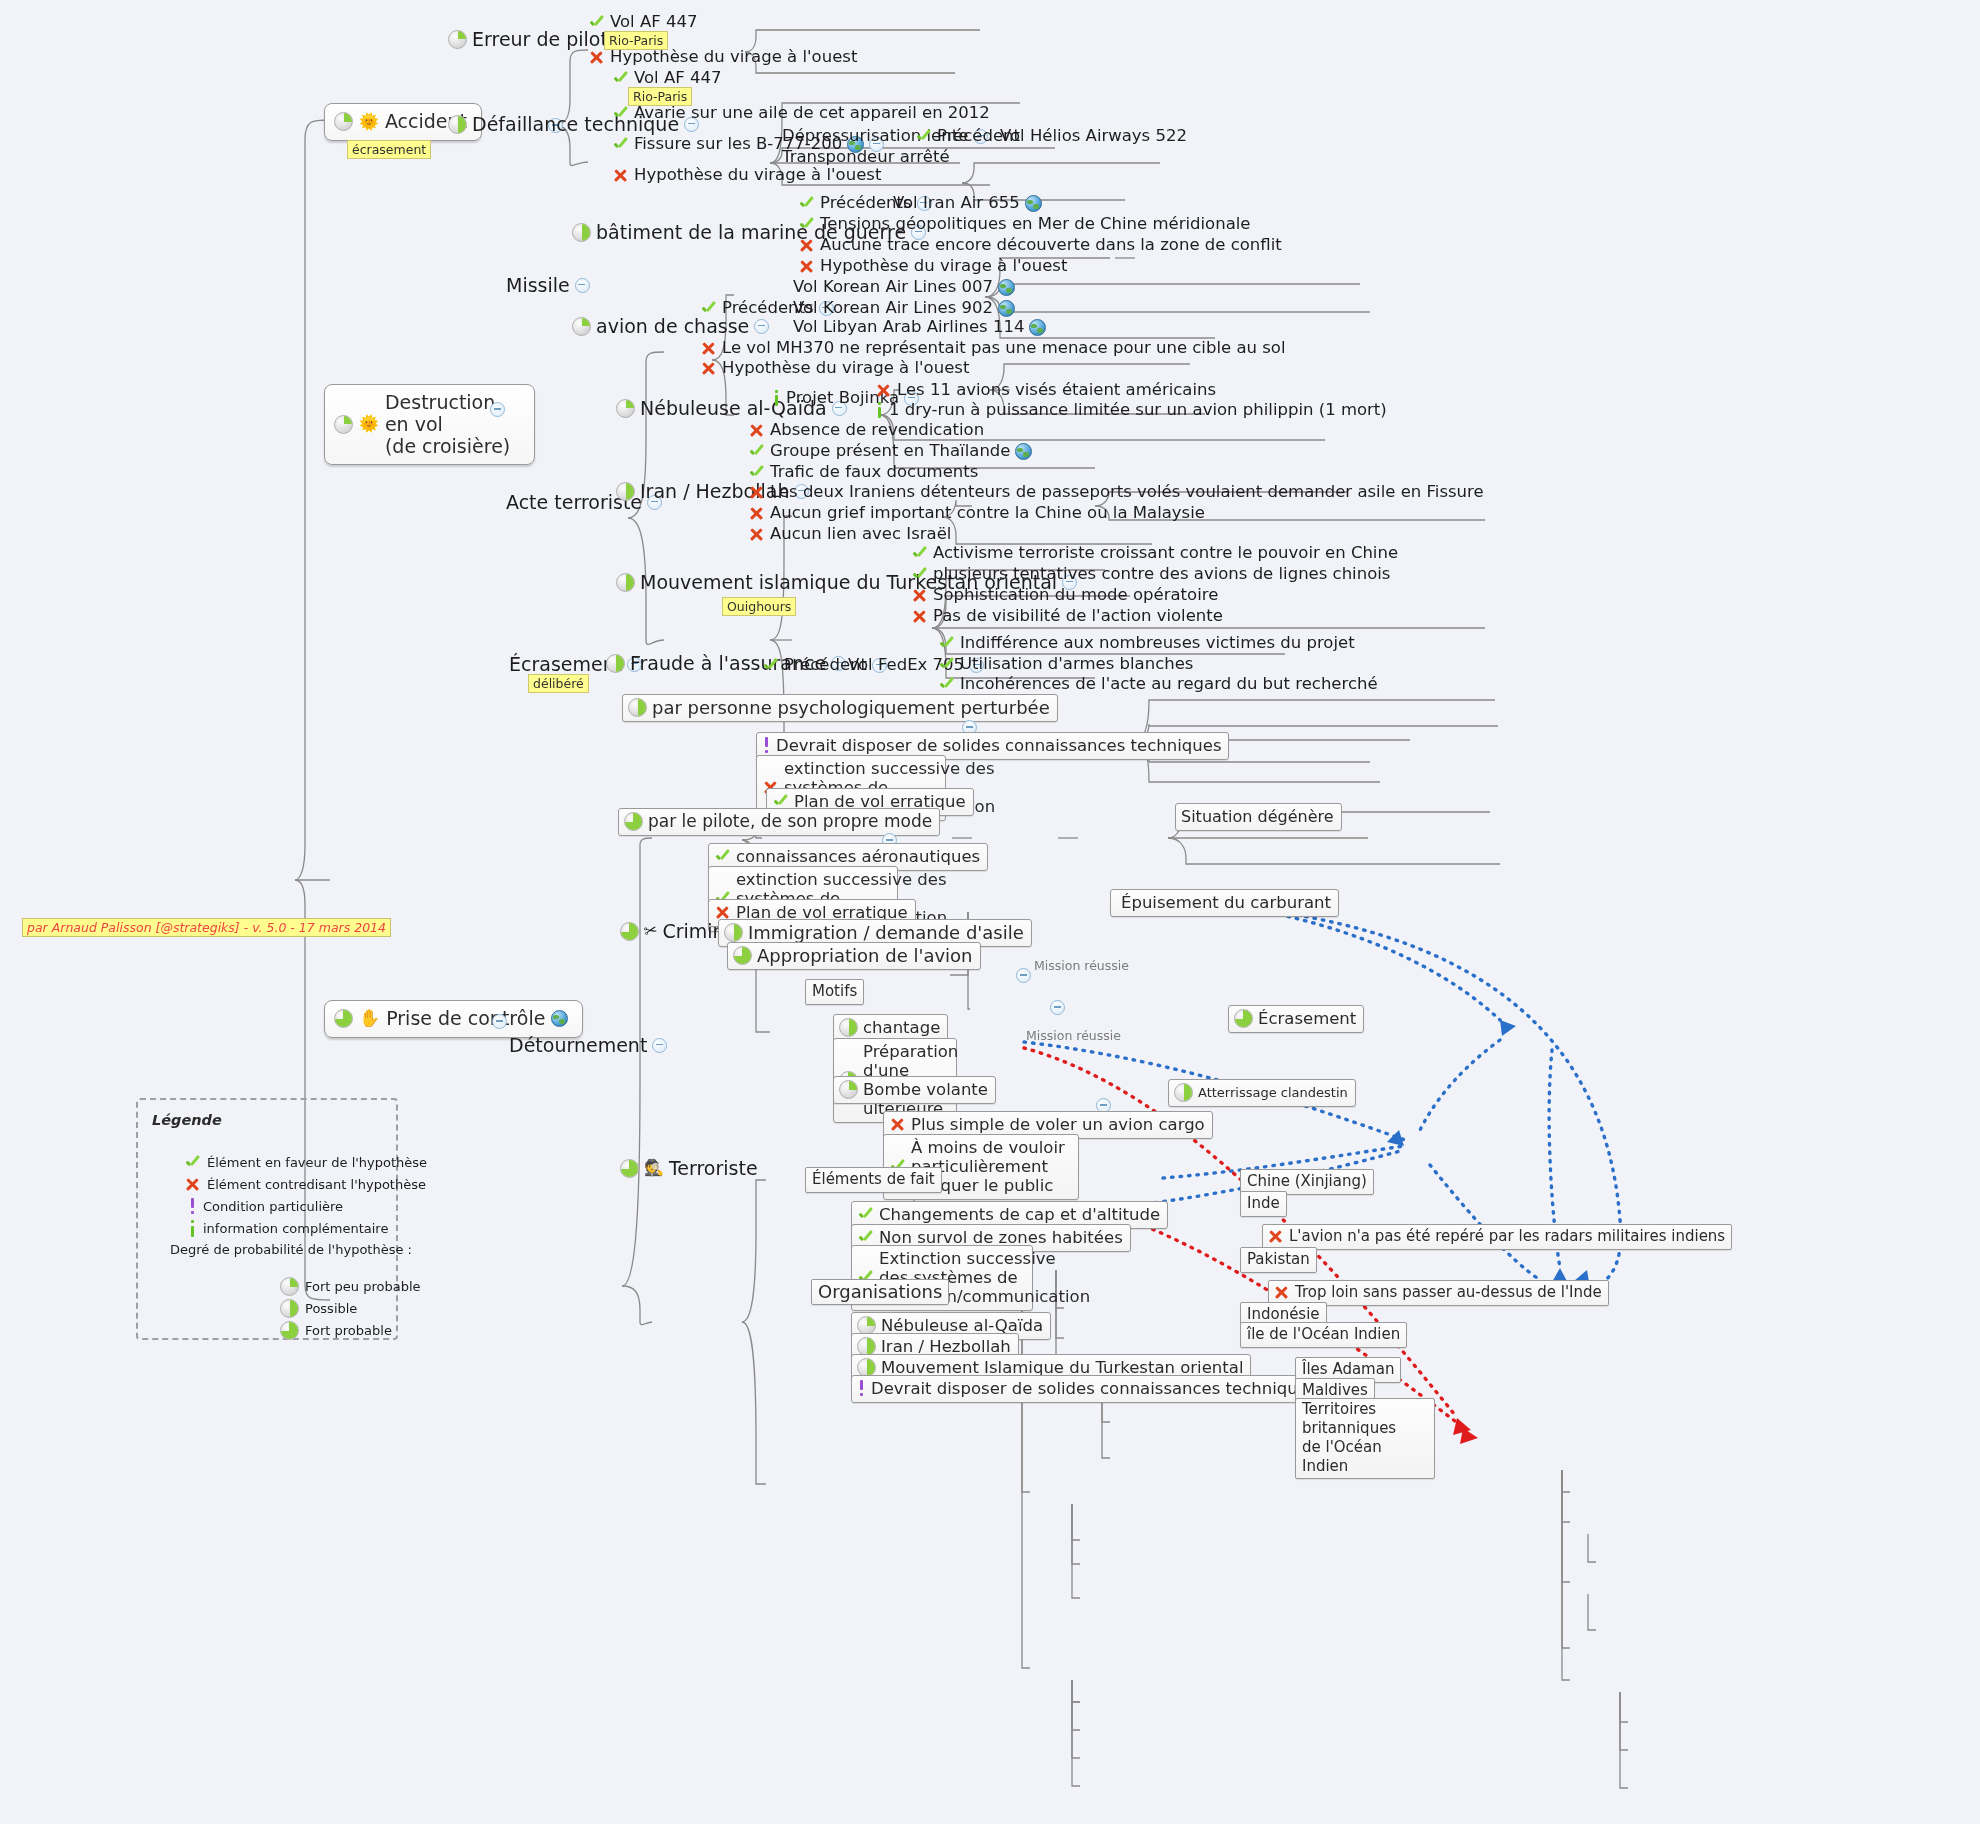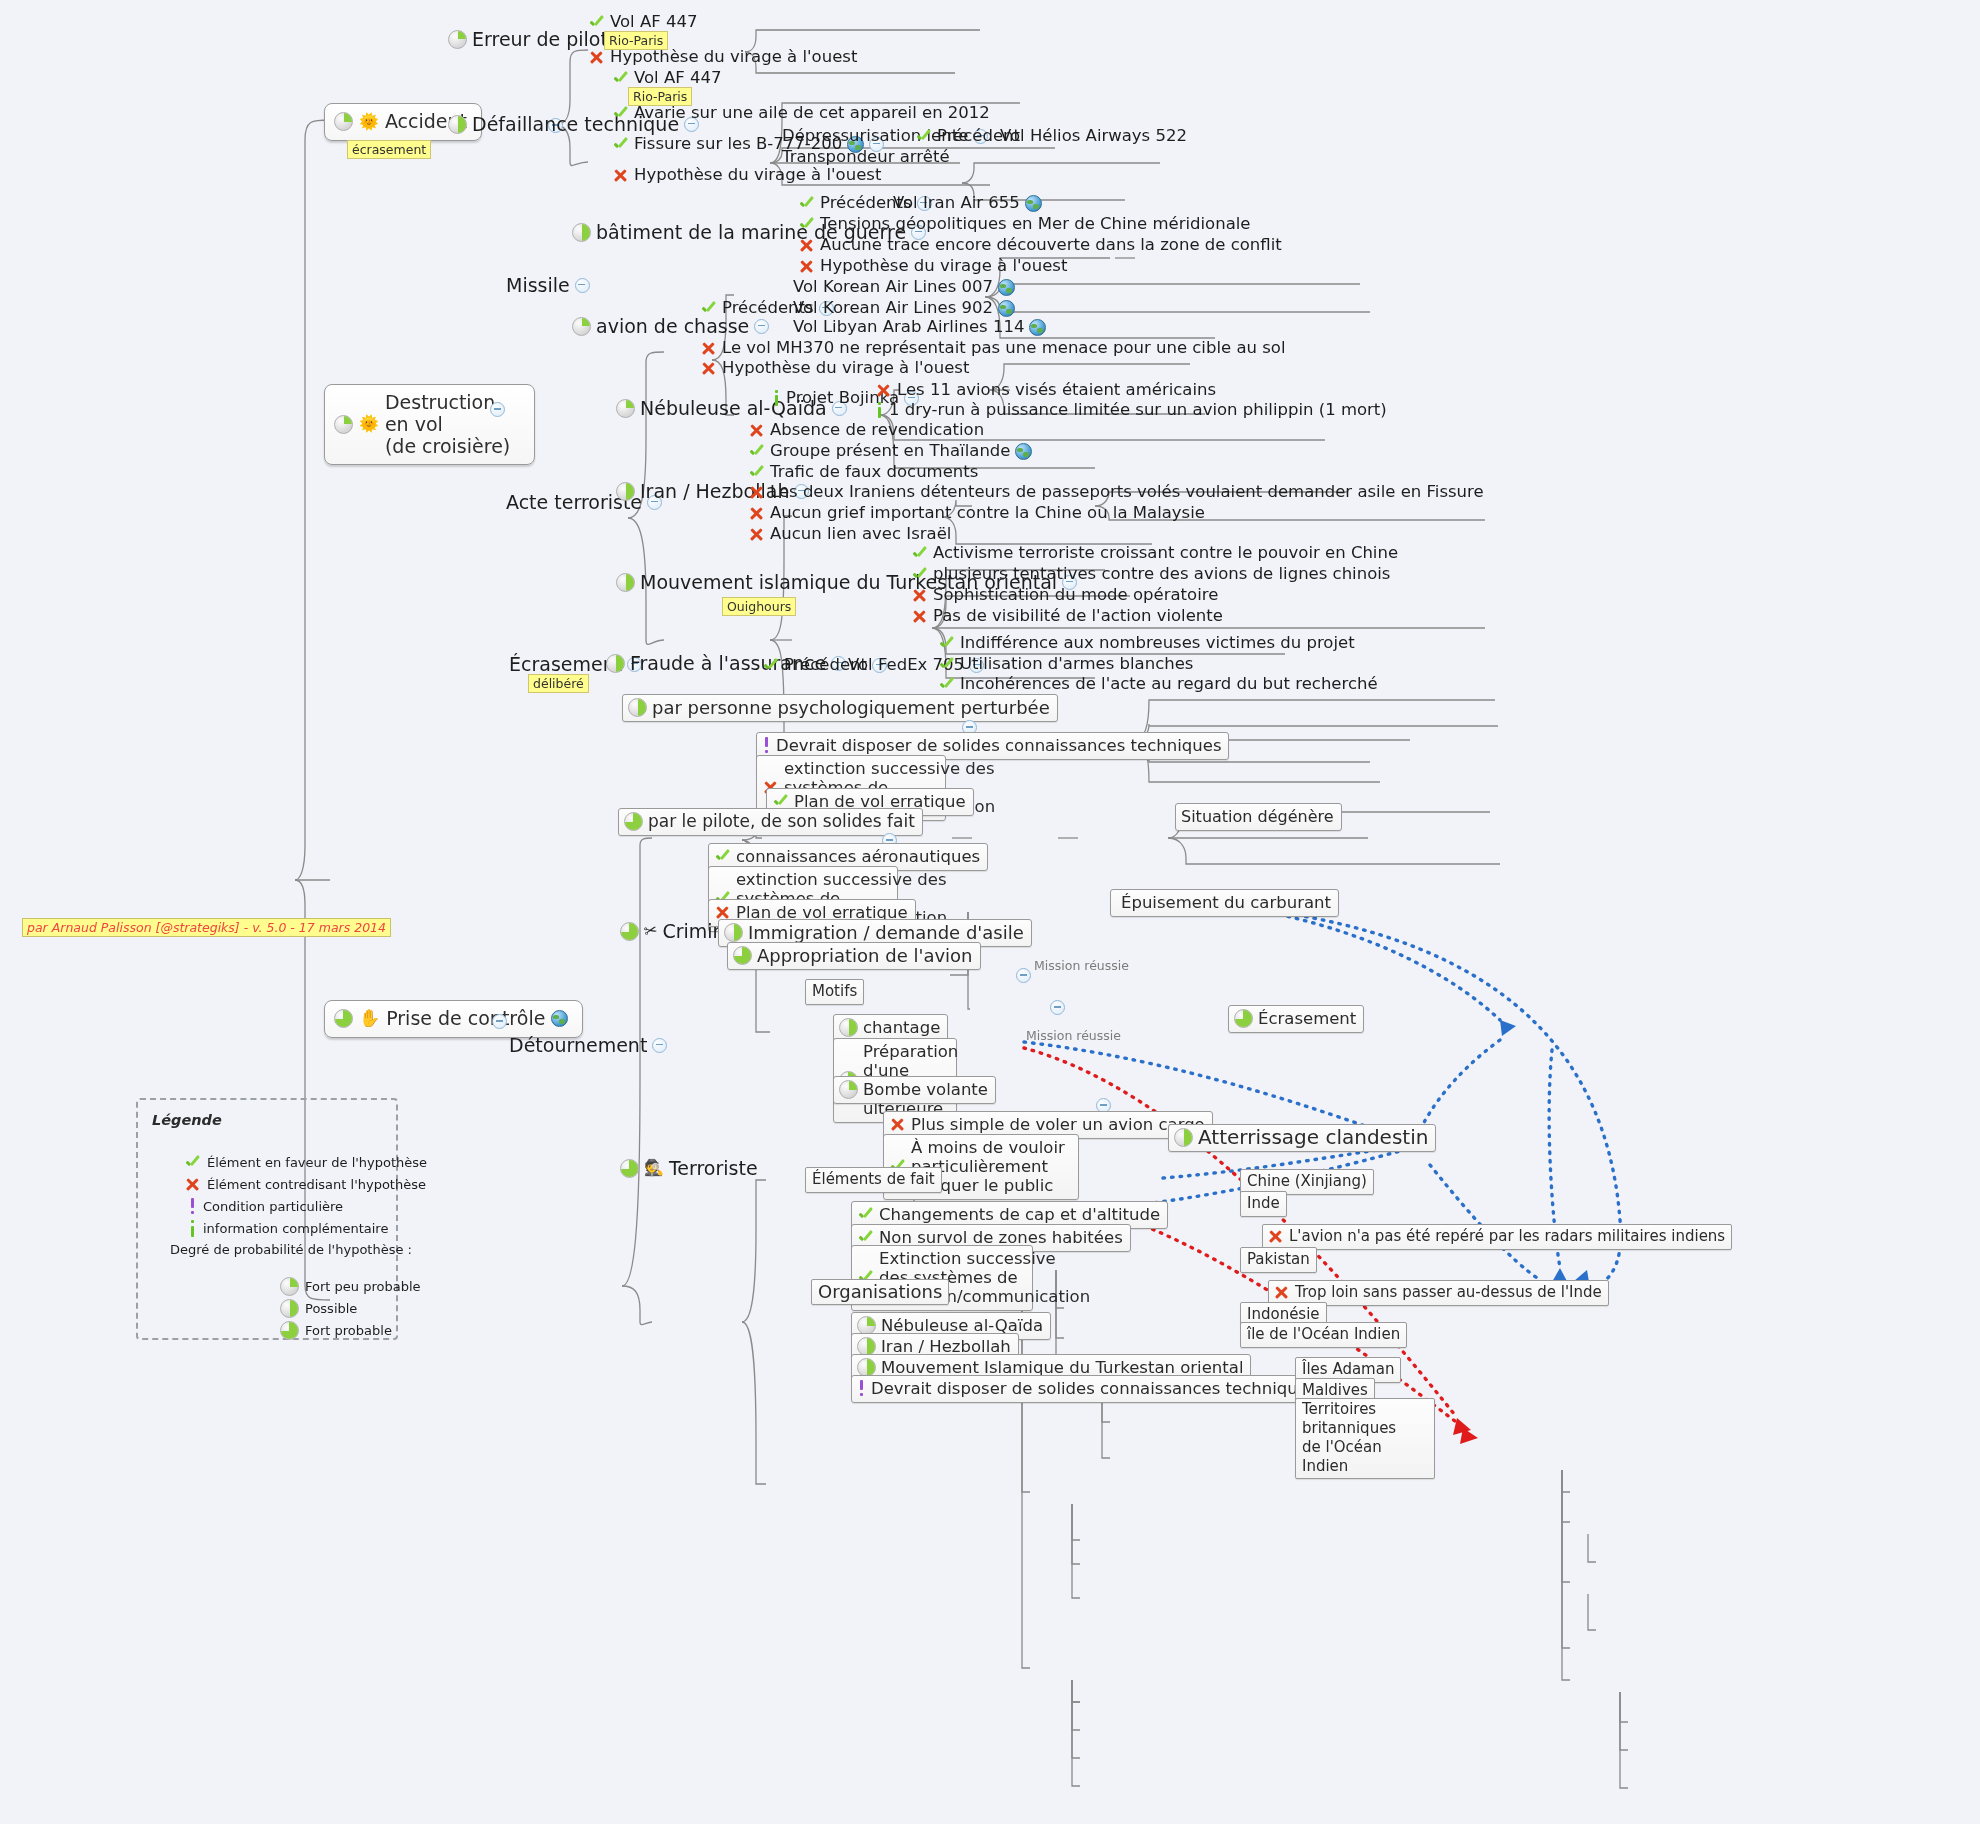--- a/index.html
+++ b/index.html
@@ -591,21 +591,21 @@
 </div>
 <div class="node boxed" style="left:766px;top:788px;">
   <span class="chk"></span>
   <span>Plan de vol erratique</span>
 </div>
 
 <div class="node boxed" style="left:618px;top:808px;font-size:17px;">
   <span class="i pie t">
         <i></i>
       </span>
-  <span>par le pilote, de son solides fait</span>
+  <span>par le pilote, de son propre mode</span>
 </div>
 <div class="minus" style="position:absolute;left:882px;top:833px;"></div>
 <div class="node boxed" style="left:708px;top:843px;">
   <span class="chk"></span>
   <span>connaissances aéronautiques</span>
 </div>
 <div class="node boxed two" style="left:708px;top:866px;width:190px;">
   <span class="chk"></span>
   <span>extinction successive des systèmes de détection/communication</span>
 </div>
@@ -729,21 +729,21 @@
 <div class="node boxed" style="left:1110px;top:889px;font-size:16.5px;">
   <span class="i pie h" style="width:0;border:0;background:none;"></span>
   <span>Épuisement du carburant</span>
 </div>
 <div class="node boxed" style="left:1228px;top:1005px;font-size:16.5px;">
   <span class="i pie t">
         <i></i>
       </span>
   <span>Écrasement</span>
 </div>
-<div class="node boxed" style="left:1168px;top:1124px;font-size:20px;">
+<div class="node boxed" style="left:1168px;top:1079px;font-size:13px;">
   <span class="i pie h">
         <i></i>
       </span>
   <span>Atterrissage clandestin</span>
 </div>
 <div class="arrowlbl" style="left:1034px;top:958px;">Mission réussie</div>
 <div class="arrowlbl" style="left:1026px;top:1028px;">Mission réussie</div>
 
 <div class="node boxed sq" style="left:1240px;top:1169px;font-size:15px;padding:1px 6px 2px 6px;">
   <span>Chine (Xinjiang)</span>

